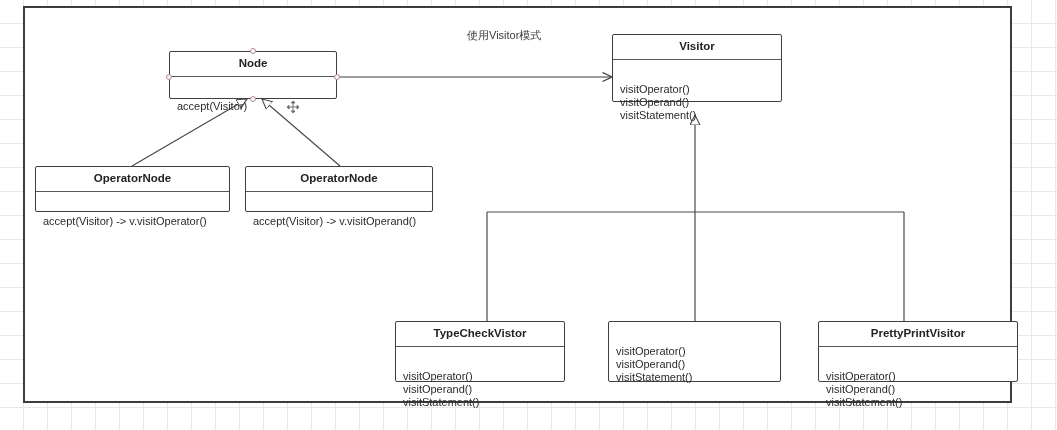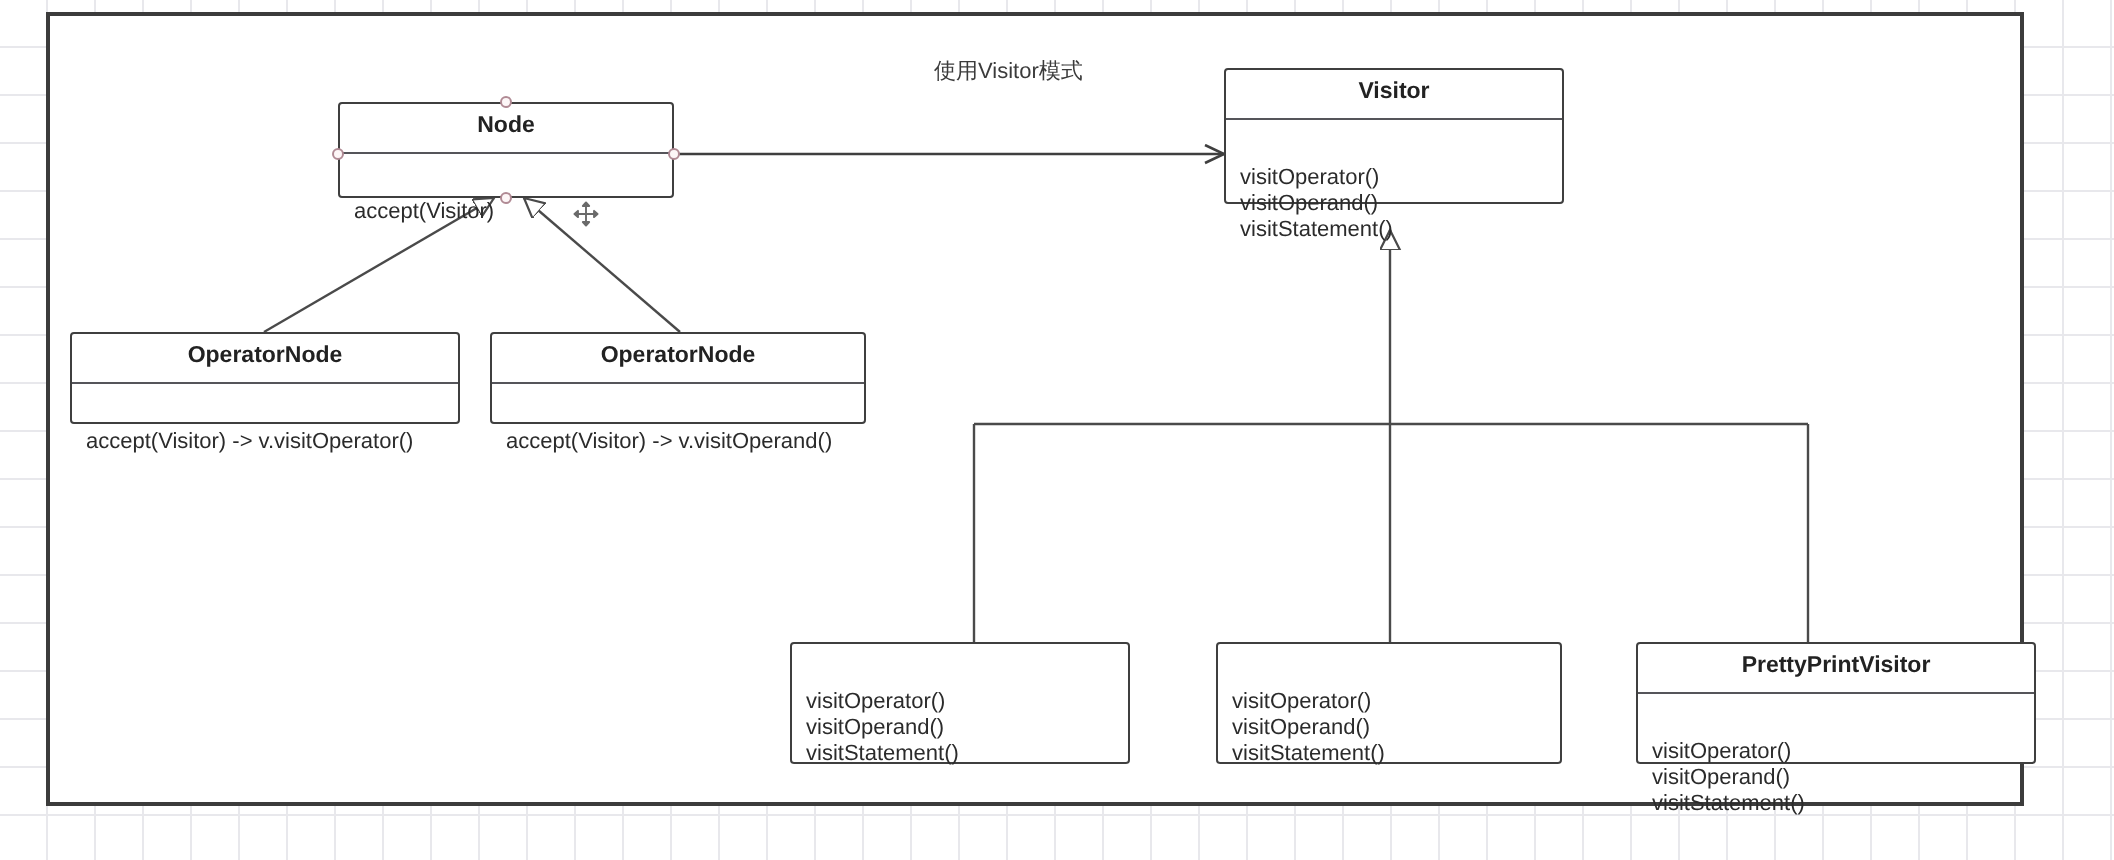--- a/index.html
+++ b/index.html
@@ -182,20 +182,21 @@
   </div>
 
   <div class="uml-box" style="left:245px; top:166px; width:188px; height:46px;">
     <div class="uml-title">OperatorNode</div>
     <div class="uml-body">
       <div class="uml-member">accept(Visitor) -&gt; v.visitOperand()</div>
     </div>
   </div>
 
   <div class="uml-box" style="left:395px; top:321px; width:170px; height:61px;">
+    <div class="uml-title">TypeCheckVistor</div>
     <div class="uml-body">
       <div class="uml-member">visitOperator()</div>
       <div class="uml-member">visitOperand()</div>
       <div class="uml-member">visitStatement()</div>
     </div>
   </div>
 
   <div class="uml-box" style="left:608px; top:321px; width:173px; height:61px;">
     <div class="uml-body">
       <div class="uml-member">visitOperator()</div>

